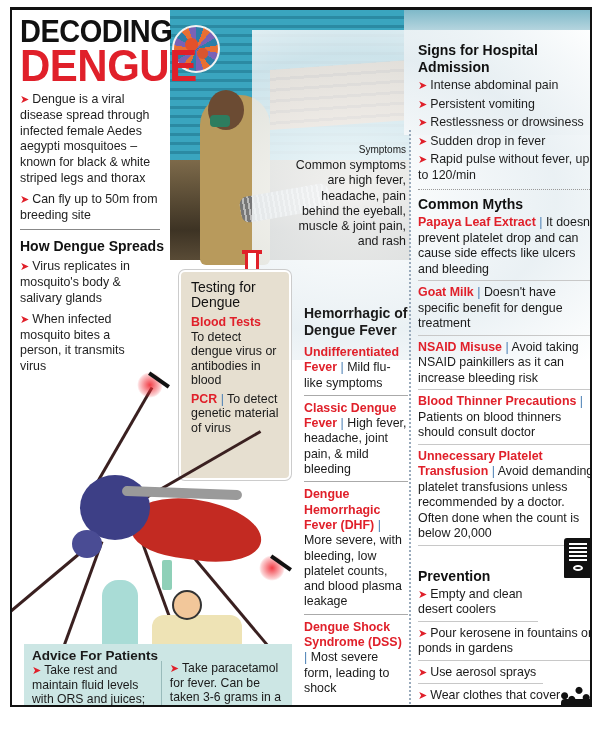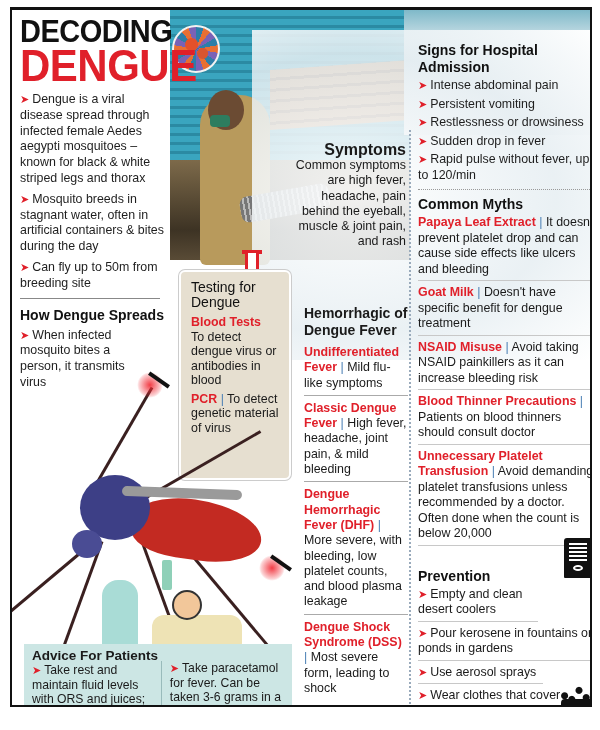--- a/index.html
+++ b/index.html
@@ -87,21 +87,21 @@
   }
   .testtube-cap { position: absolute; left: 230px; top: 240px; width: 20px; height: 4px; background: #e0202a; }
   .drop {
     position: absolute; left: 243px; top: 260px; width: 22px; height: 22px; border-radius: 50%;
     background: #fff; border: 3px solid #e0202a;
   }
   .drop::after { content:""; position: absolute; left: 4px; top: 3px; width: 8px; height: 10px; background: #e0202a; border-radius: 50% 50% 50% 50% / 60% 60% 40% 40%; }
 
   
   .symptoms { position: absolute; left: 282px; top: 132px; width: 112px; text-align: right; }
-  .symptoms .h { font-weight: 700; font-size: 16px; line-height: 16px; }
+  .symptoms .h { font-weight: 400; font-size: 10px; line-height: 16px; }
   .symptoms .p { font-size: 12.4px; line-height: 15.3px; }
 
   
   .cats { position: absolute; left: 292px; top: 295px; width: 104px; }
   .cats .h { font-weight: 700; font-size: 14px; line-height: 17px; margin-bottom: 6px; }
   .cats .item { font-size: 12.4px; line-height: 15.3px; padding-bottom: 4px; margin-bottom: 5px; border-bottom: 1px solid #aaa; }
   .cats .item:last-child { border-bottom: none; }
 
   
   .divider { position: absolute; left: 397px; top: 120px; height: 610px; border-left: 2px dotted #9ab; }
@@ -162,28 +162,28 @@
   <div class="fog-top"></div>
   <div class="fog"></div>
   <div class="virus"></div>
 
   <div class="left">
     <div class="title1">DECODING</div>
     <div class="title2">DENGUE</div>
 
     <div style="margin-top:8px">
       <div class="bullet"><span class="arrow">➤</span><span>Dengue is a viral disease spread through infected female Aedes aegypti mosquitoes – known for black &amp; white striped legs and thorax</span></div>
-      <div class="bullet"><span class="arrow">➤</span><span>Mosquito breeds in stagnant water, often in artificial containers &amp; bites during the day</span></div>
       <div class="bullet"><span class="arrow">➤</span><span>Can fly up to 50m from breeding site</span></div>
     </div>
 
     <div class="hr"></div>
 
     <div>
       <div class="sec-h">How Dengue Spreads</div>
+      <div class="bullet" style="width:118px"><span class="arrow">➤</span><span>Virus replicates in mosquito's body &amp; salivary glands</span></div>
       <div class="bullet" style="width:108px"><span class="arrow">➤</span><span>When infected mosquito bites a person, it transmits virus</span></div>
     </div>
   </div>
 
   <div class="testtube-cap"></div>
   <div class="testtube"></div>
   <div class="drop"></div>
 
   <div class="testing">
     <div class="h">Testing for Dengue</div>

